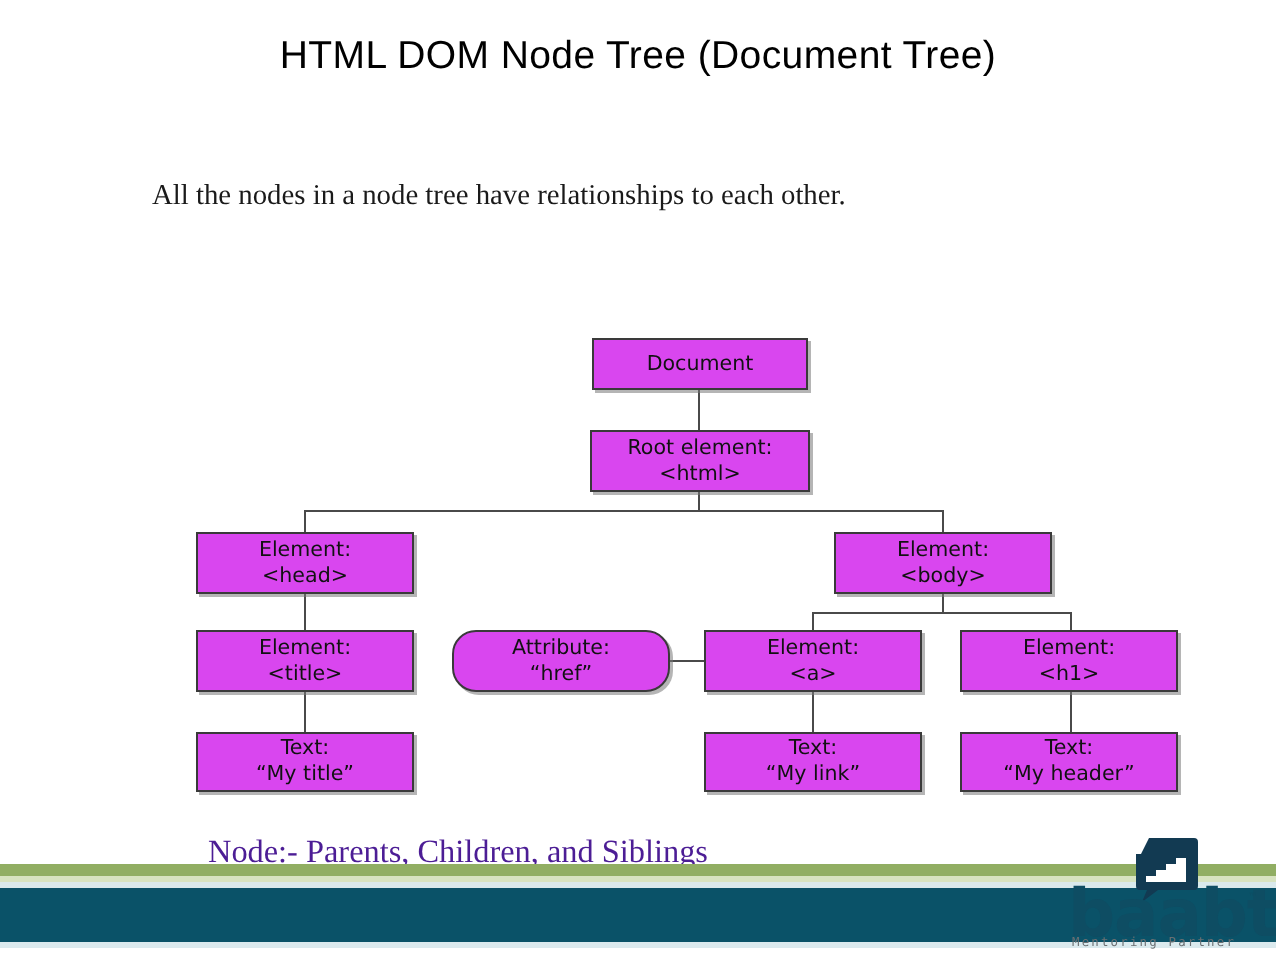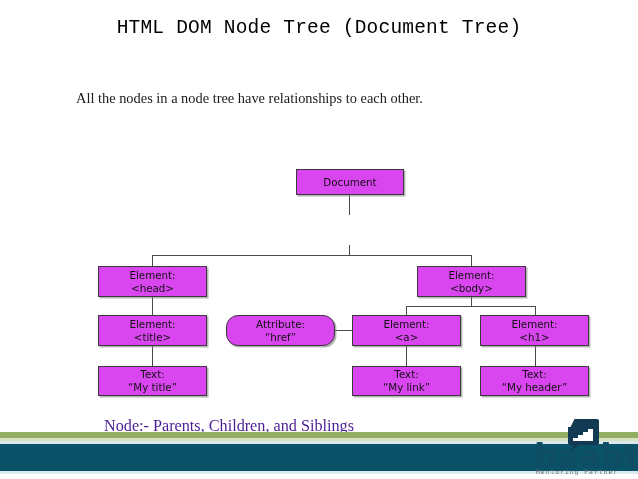--- a/index.html
+++ b/index.html
@@ -16,21 +16,21 @@
     font-family: "Liberation Serif", serif;
   }
 
   
   #slide-title {
     position: absolute;
     left: 0;
     top: 17px;
     width: 638px;
     text-align: center;
-    font-family: Liberation Mono, monospace;
+    font-family: Liberation Sans, sans-serif;
     font-size: 19.5px;
     color: #000000;
     letter-spacing: .2px;
     white-space: nowrap;
   }
   .body-line {
     position: absolute;
     left: 76px;
     font-family: "Liberation Serif", serif;
     font-size: 14.4px;
@@ -203,20 +203,24 @@
     <div class="edge v" style="left:406px; top:306px;  height:9px;"></div>
     <div class="edge v" style="left:535px; top:306px;  height:9px;"></div>
     <div class="edge h" style="left:335px; top:330px;  width:17px;"></div>
     <div class="edge v" style="left:406px; top:345px;  height:21px;"></div>
     <div class="edge v" style="left:535px; top:345px;  height:21px;"></div>
 
     <div class="node" style="left:296px; top:169px; width:108px; height:26px;">
       <span class="l1">Document</span>
     </div>
 
+    <div class="node" style="left:295px; top:215px; width:110px; height:31px;">
+      <span class="l1">Root element:</span>
+      <span class="l2">&lt;html&gt;</span>
+    </div>
 
     <div class="node" style="left:98px; top:266px; width:109px; height:31px;">
       <span class="l1">Element:</span>
       <span class="l2">&lt;head&gt;</span>
     </div>
 
     <div class="node" style="left:417px; top:266px; width:109px; height:31px;">
       <span class="l1">Element:</span>
       <span class="l2">&lt;body&gt;</span>
     </div>

